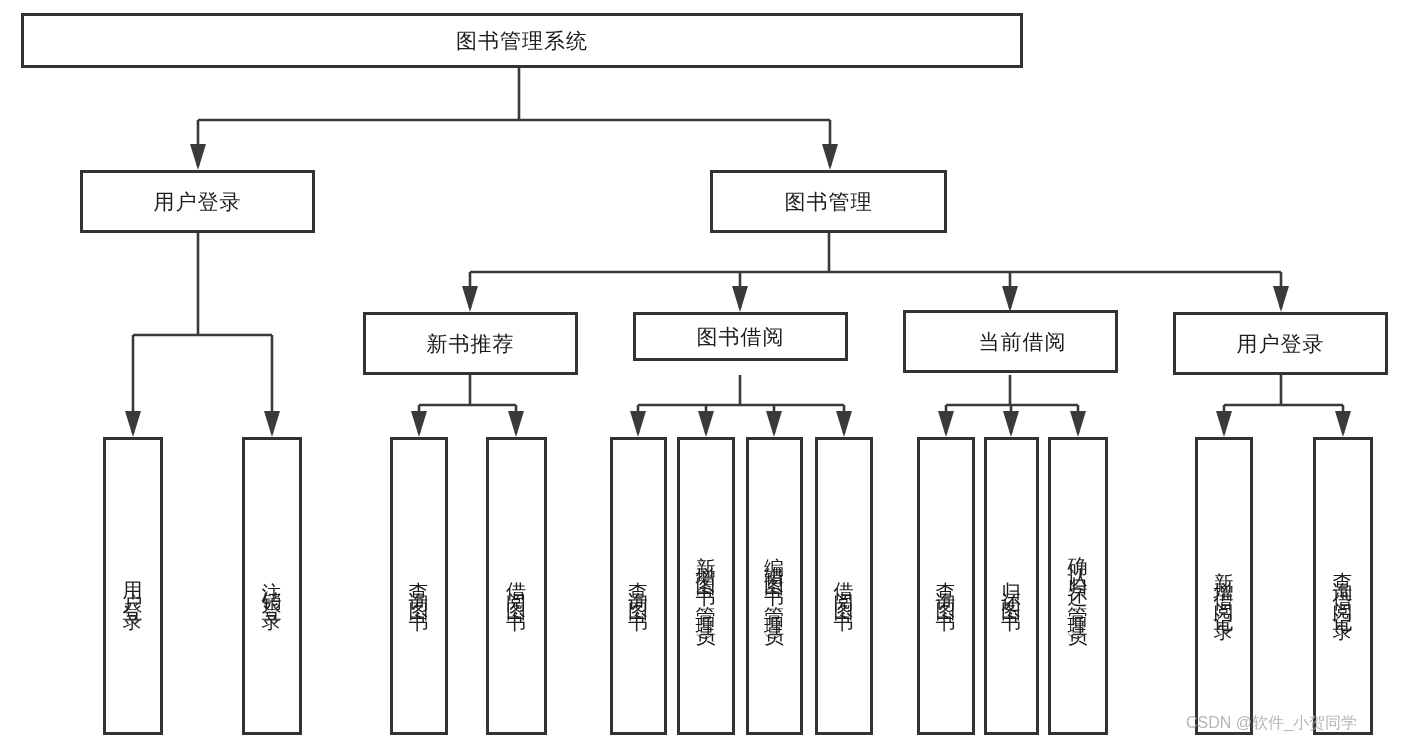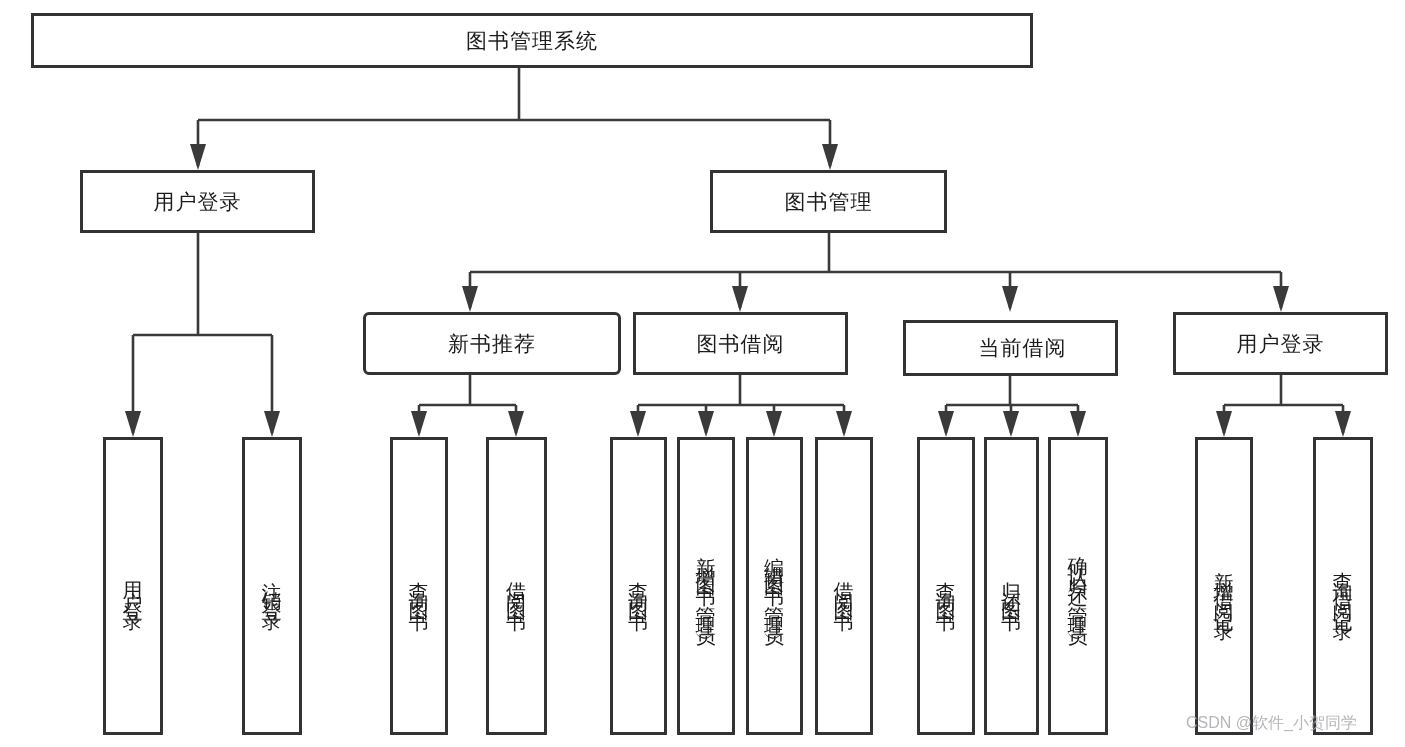--- a/index.html
+++ b/index.html
@@ -98,38 +98,38 @@
              M698 411 L714 411 L706 437 Z
              M766 411 L782 411 L774 437 Z
              M836 411 L852 411 L844 437 Z
              M938 411 L954 411 L946 437 Z
              M1003 411 L1019 411 L1011 437 Z
              M1070 411 L1086 411 L1078 437 Z
              M1216 411 L1232 411 L1224 437 Z
              M1335 411 L1351 411 L1343 437 Z"></path>
   </svg>
 
-  <div class="node h" style="left:21px; top:13px; width:1002px; height:55px;margin-left:10px;">
+  <div class="node h" style="left:21px; top:13px; width:1002px; height:55px;">
     <span class="label">图书管理系统</span>
   </div>
 
   <div class="node h" style="left:80px; top:170px; width:235px; height:63px;">
     <span class="label">用户登录</span>
   </div>
   <div class="node h" style="left:710px; top:170px; width:237px; height:63px;justify-content:center;">
     <span class="label">图书管理</span>
   </div>
 
-  <div class="node h" style="left:363px; top:312px; width:258px; height:63px;border-radius:6px;">
+  <div class="node h" style="left:363px; top:312px; width:215px; height:63px;">
     <span class="label">新书推荐</span>
   </div>
-  <div class="node h" style="left:633px; top:312px; width:215px; height:63px;">
+  <div class="node h" style="left:633px; top:312px; width:215px; height:49px;">
     <span class="label">图书借阅</span>
   </div>
-  <div class="node h" style="left:903px; top:320px; width:215px; height:56px;padding-left:24px;">
+  <div class="node h" style="left:903px; top:310px; width:215px; height:63px;padding-left:24px;">
     <span class="label">当前借阅</span>
   </div>
   <div class="node h" style="left:1173px; top:312px; width:215px; height:63px;">
     <span class="label">用户登录</span>
   </div>
 
   <div class="node v" style="left:103px; top:437px; width:60px; height:298px;">
     <span class="label">用户登录</span>
   </div>
   <div class="node v" style="left:242px; top:437px; width:60px; height:298px;">

